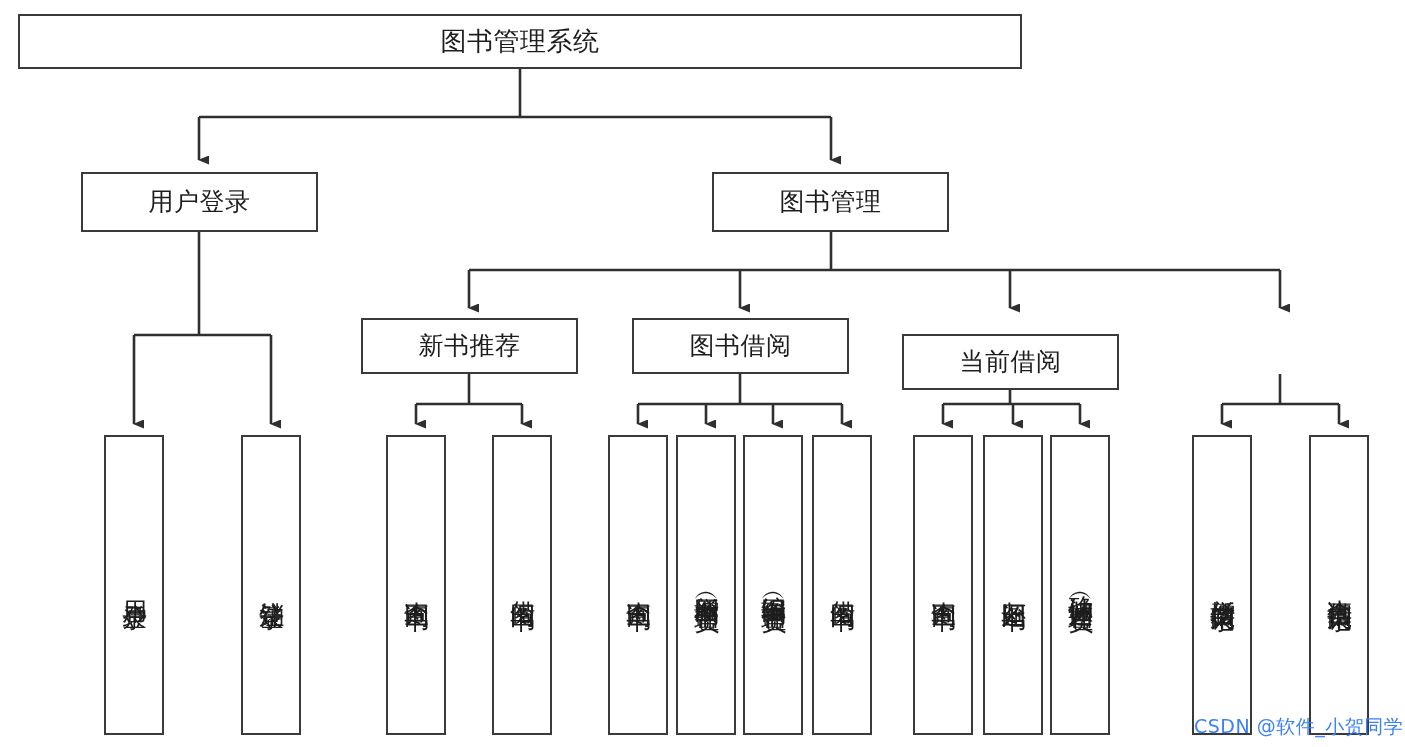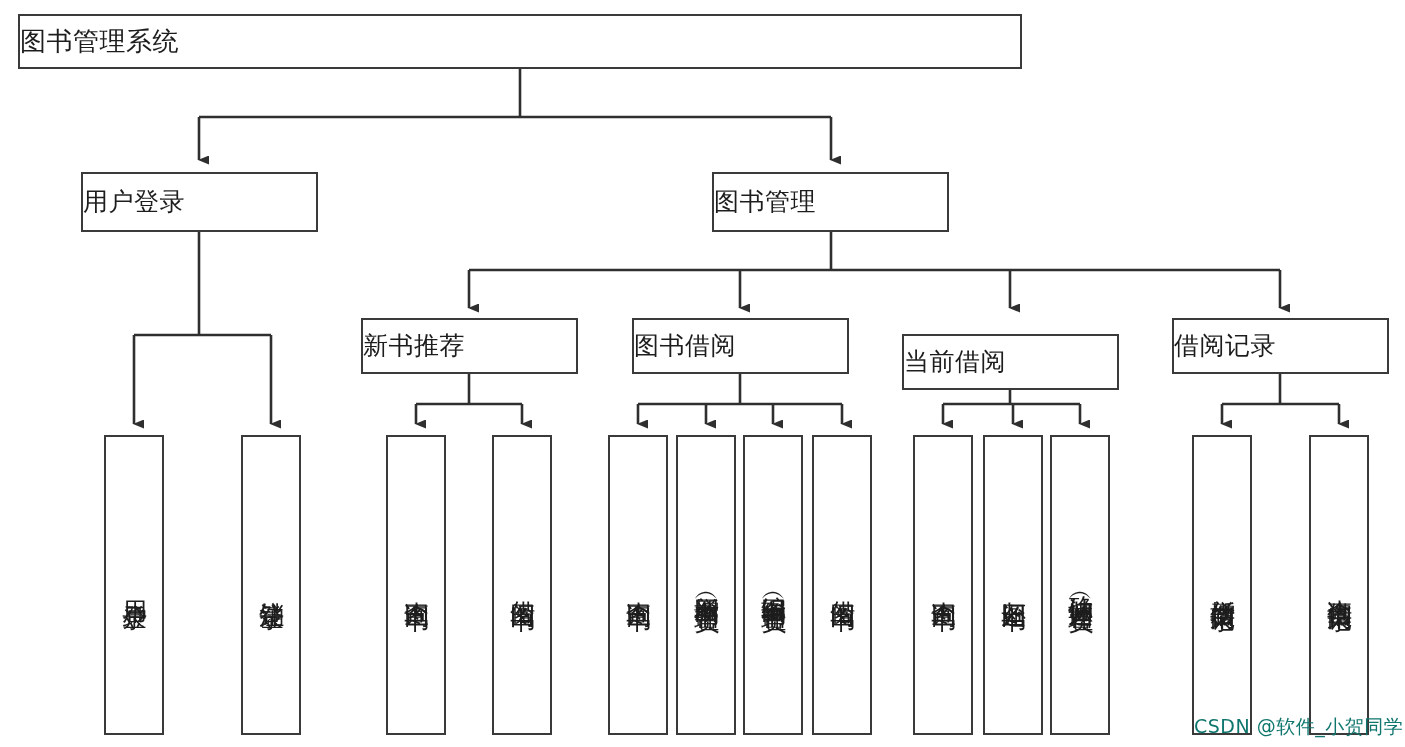--- a/index.html
+++ b/index.html
@@ -25,20 +25,21 @@
     height: 747px;
     pointer-events: none;
   }
   .node {
     position: absolute;
     box-sizing: border-box;
     border: 2.5px solid #3a3a3a;
     background: #ffffff;
     display: flex;
     align-items: center;
+    justify-content: center;
     color: #1d1d1d;
   }
   .node .label {
     display: block;
     text-align: center;
     line-height: 1.18;
   }
   .node.horiz .label {
     font-size: 25px;
     letter-spacing: 0.5px;
@@ -55,21 +56,21 @@
     writing-mode: vertical-rl;
     text-orientation: upright;
     font-size: 25px;
     line-height: 1.22;
     letter-spacing: 2px;
     white-space: nowrap;
   }
   .watermark {
     position: absolute;
     font-size: 19px;
-    color: #0f766e;
+    color: #3b82f6;
     white-space: nowrap;
     letter-spacing: 0.5px;
   }
 </style>
 </head>
 <body>
 
 <div id="canvas">
 
   <svg id="edges" viewBox="0 0 1405 747">
@@ -135,23 +136,20 @@
 
   <div class="node horiz" style="left:712px; top:172px; width:237px; height:60px;">
     <span class="label">图书管理</span>
   </div>
   <div class="node horiz" style="left:632px; top:318px; width:217px; height:56px;">
     <span class="label">图书借阅</span>
   </div>
   <div class="node horiz" style="left:902px; top:334px; width:217px; height:56px;">
     <span class="label">当前借阅</span>
   </div>
-  <div class="node horiz" style="left:1172px; top:318px; width:217px; height:56px;">
-    <span class="label">借阅记录</span>
-  </div>
 
   <div class="node vert" style="left:104px; top:435px; width:60px; height:300px;">
     <span class="label">用户登录</span>
   </div>
   <div class="node vert" style="left:241px; top:435px; width:60px; height:300px;">
     <span class="label">注销登录</span>
   </div>
 
   <div class="node vert" style="left:386px; top:435px; width:60px; height:300px;">
     <span class="label">查询图书</span>

